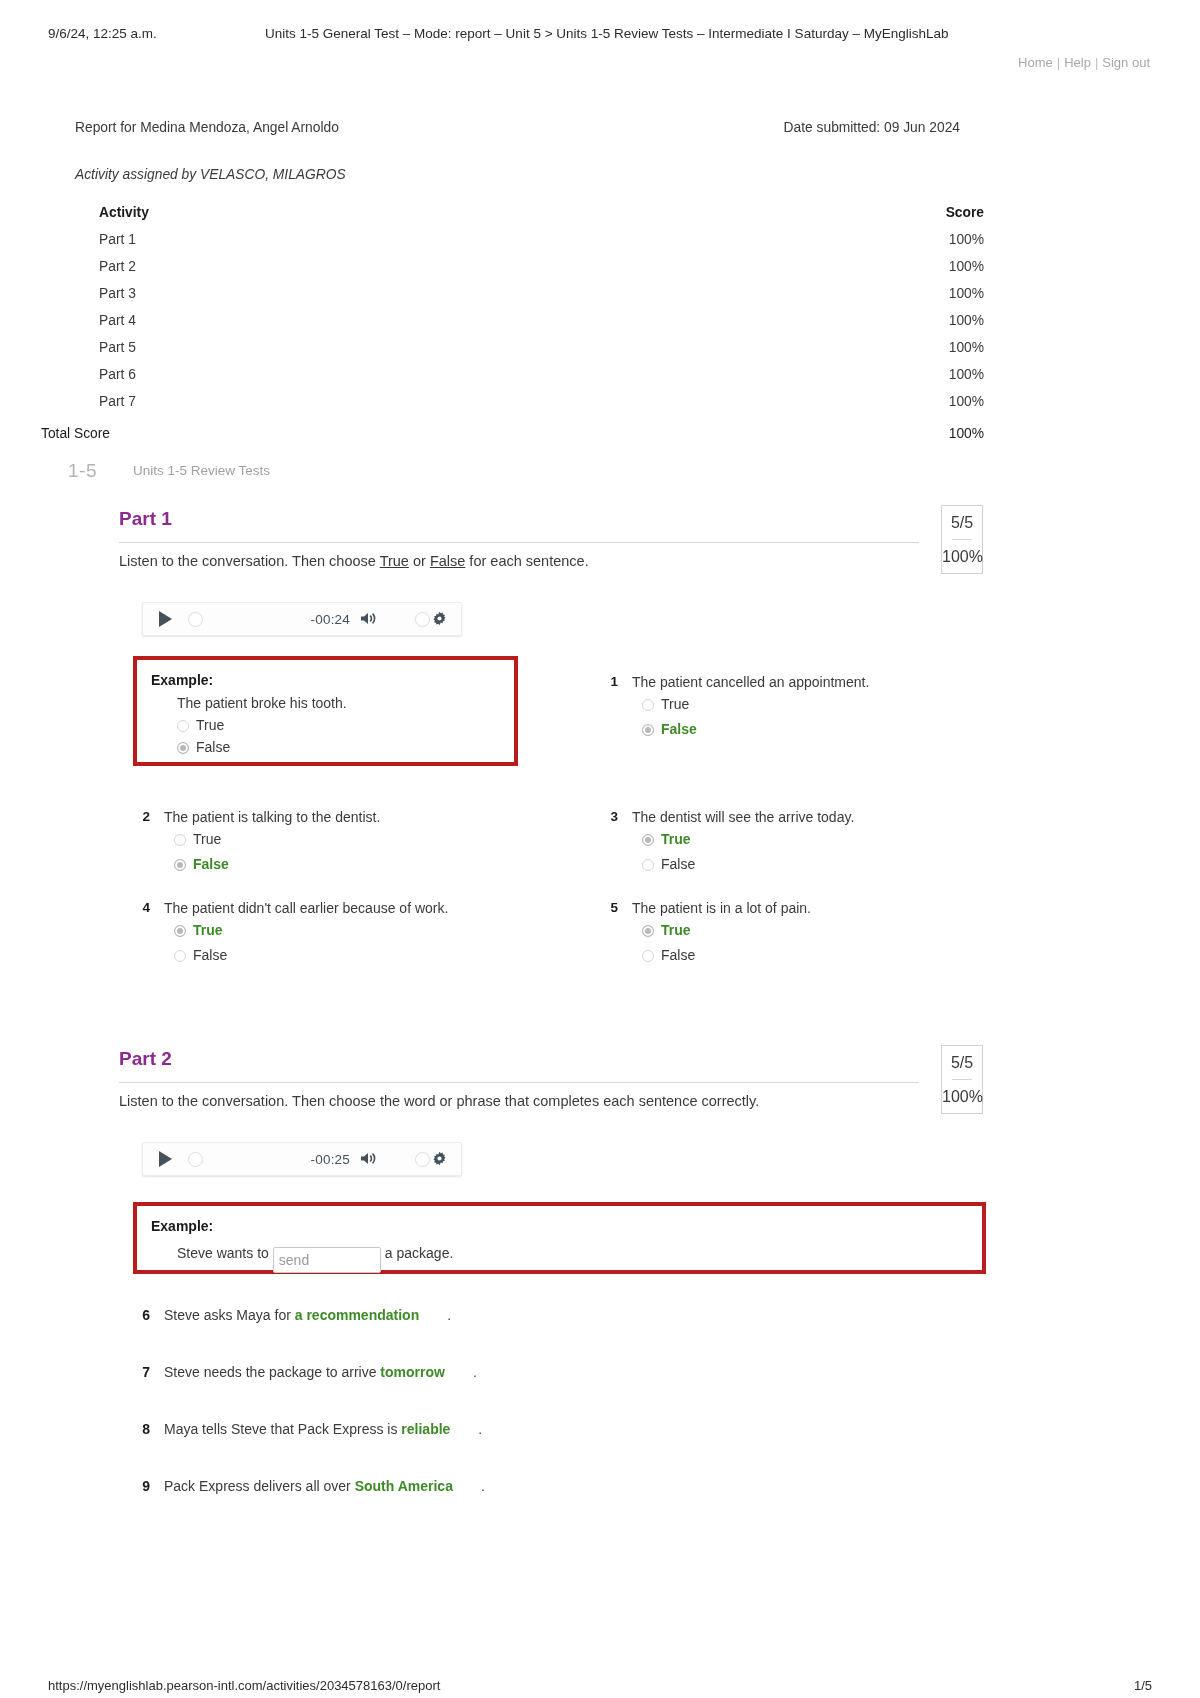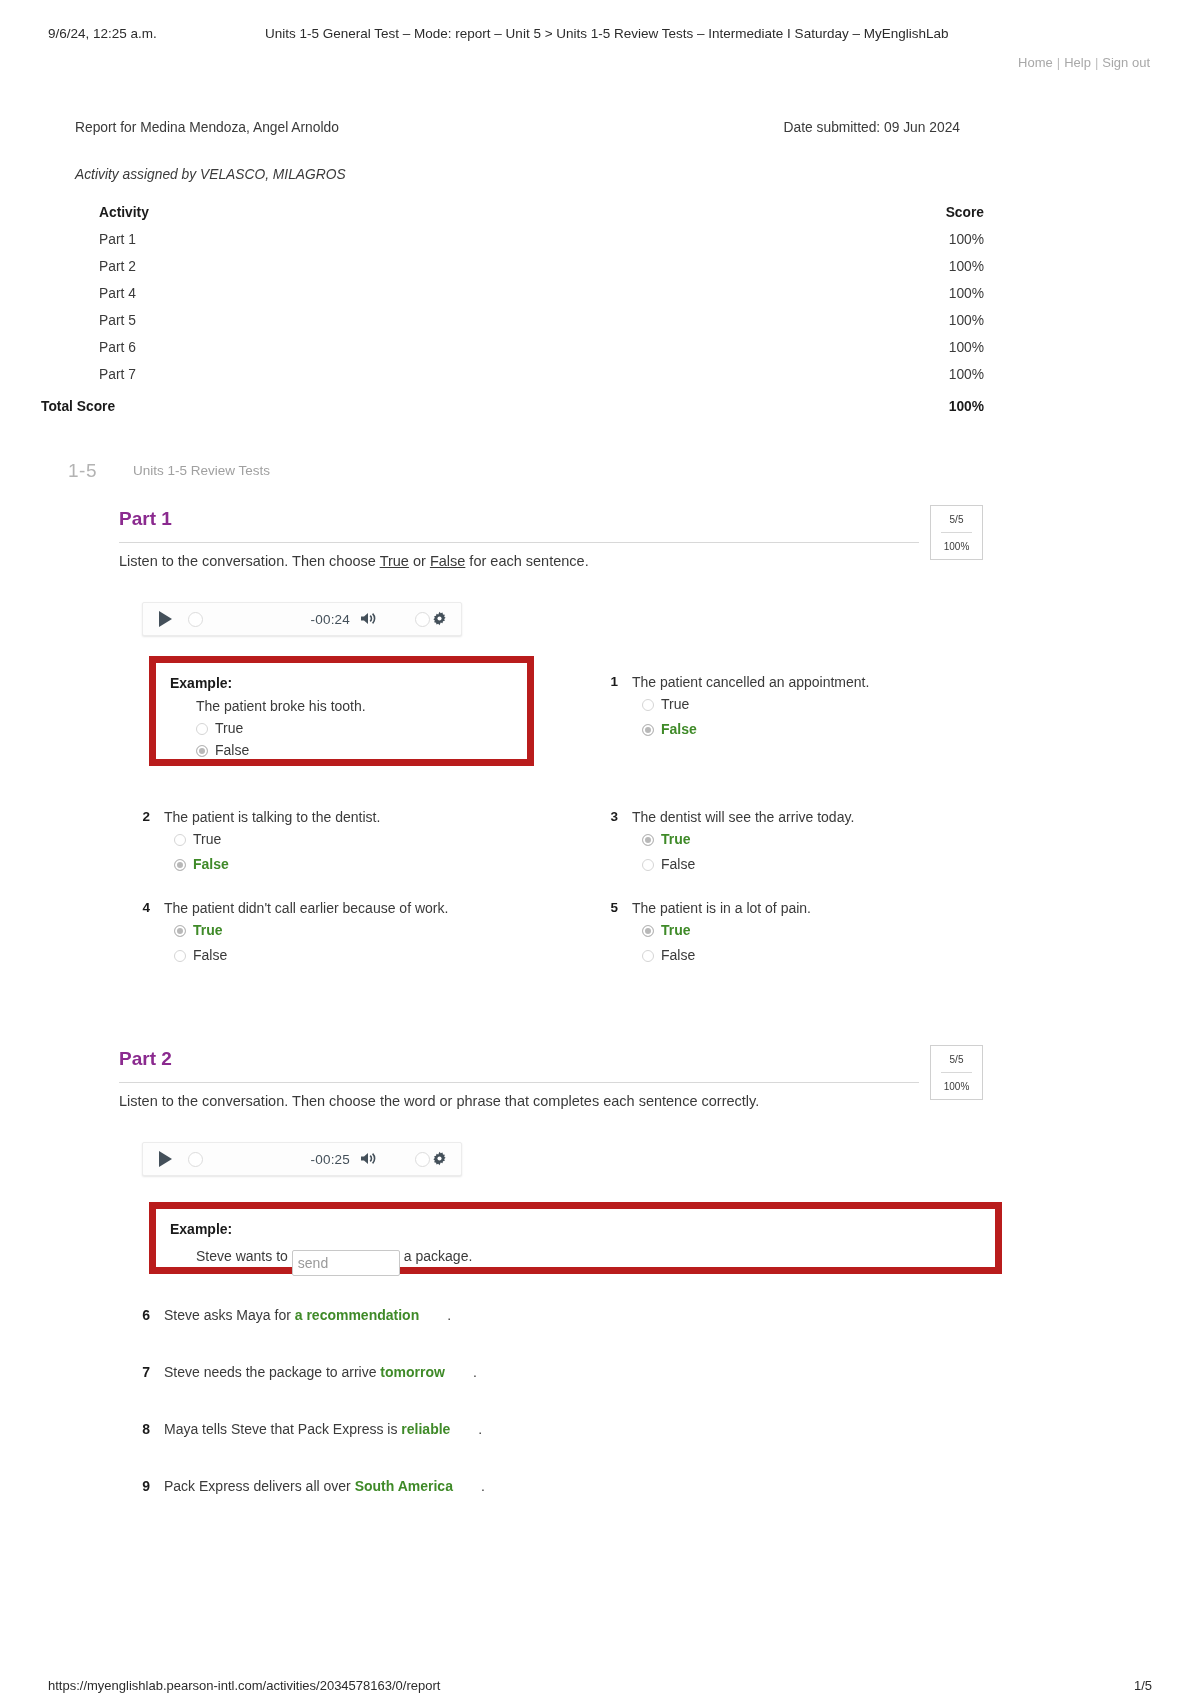--- a/index.html
+++ b/index.html
@@ -40,21 +40,21 @@
   .rpt-row { position:relative; height:27px; }
   .rpt-left { position:absolute; left:75px; font-size:13.8px; color:#3a3a3a; }
   .rpt-right { position:absolute; left:0; width:960px; text-align:right; font-size:13.8px; color:#3a3a3a; }
   .rpt-assign { position:absolute; left:75px; top:47px; font-size:13.8px;font-style:italic; }
 
   table.score-table { position:absolute; left:0; top:79px; width:960px; border-collapse:collapse;margin-left:24px; }
   table.score-table td { font-size:13.8px; padding:0; height:27px; vertical-align:middle; color:#3a3a3a; }
   table.score-table td.c-act { padding-left:75px; }
   table.score-table td.c-score { text-align:right; width:120px; }
   table.score-table tr.hdr td { font-weight:bold; color:#1a1a1a; }
-  table.score-table tr.total td { font-weight:bold; color:#1a1a1a; padding-top:10px;padding-left:17px; }
+  table.score-table tr.total td { font-weight:normal; color:#1a1a1a; padding-top:10px;padding-left:17px; }
 
   
   .unit-label { position:absolute; left:68px; top:460px; font-size:19px; color:#b3b3b3; letter-spacing:0.5px; }
   .unit-name  { position:absolute; left:133px; top:463px; font-size:13.5px; color:#a0a0a0; }
 
   
   .part { position:absolute; left:0; width:1200px; }
   .part-title {
     position:absolute; left:119px; top:0;
     font-size:19px; font-weight:bold; color:#8b2a8f;
@@ -64,22 +64,22 @@
     background:#d8d8d8;
   }
   .part-instr {
     position:absolute; left:119px; top:45px;
     font-size:14.5px; color:#3a3a3a;
   }
   .part-instr u { text-decoration:underline; }
 
   .score-box {
     position:absolute; right:217px; top:-3px;
-    width:53px; border:1px solid #d0d0d0; background:#fff;
-    text-align:center; font-size:10px; color:#3a3a3a;
+    width:42px; border:1px solid #d0d0d0; background:#fff;
+    text-align:center; font-size:16px; color:#3a3a3a;
   }
   .score-box .sb-top { padding:8px 0 7px; }
   .score-box .sb-div { height:1px; background:#d8d8d8; margin:0 10px; }
   .score-box .sb-bot { padding:8px 0 7px; }
 
   
   .audio {
     position:absolute; left:142px;
     width:320px; height:34px;
     background:#fdfdfd; border:1px solid #ececec; border-radius:2px;
@@ -104,21 +104,21 @@
   }
   .audio .knob2 {
     width:15px; height:15px; border:1.5px solid #dcdcdc; border-radius:50%;
     margin-left:38px; background:#fff;
   }
   .audio .gear { margin-left:2px; margin-right:14px; color:#44505a; font-size:15px; line-height:1; }
 
   
   .example-box {
     position:absolute;
-    border:7px solid #b91c1c; background:#ffffff;margin-left:16px;
+    border:4px solid #b91c1c; background:#ffffff;
   }
   .ex-title { font-weight:bold; font-size:14px; color:#1a1a1a; }
   .ex-text  { font-size:14px; color:#3a3a3a; }
 
   
   .q { position:absolute; }
   .q-num {
     position:absolute; left:0; top:0; width:22px; text-align:right;
     font-size:13.5px; font-weight:bold; color:#1a1a1a;
   }
@@ -173,20 +173,24 @@
         <tr class="hdr">
       <td class="c-act">Activity</td>
       <td class="c-score">Score</td>
     </tr>
     <tr>
       <td class="c-act">Part 1</td>
       <td class="c-score">100%</td>
     </tr>
     <tr>
       <td class="c-act">Part 2</td>
+      <td class="c-score">100%</td>
+    </tr>
+    <tr>
+      <td class="c-act">Part 3</td>
       <td class="c-score">100%</td>
     </tr>
     <tr>
       <td class="c-act">Part 4</td>
       <td class="c-score">100%</td>
     </tr>
     <tr>
       <td class="c-act">Part 5</td>
       <td class="c-score">100%</td>
     </tr>

